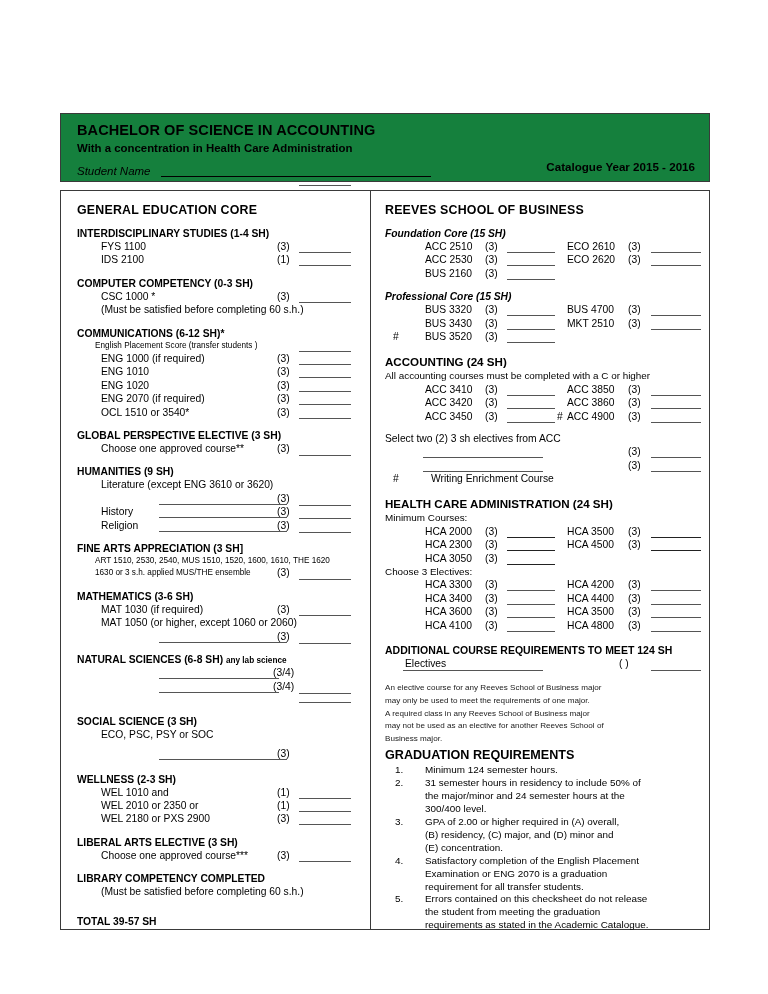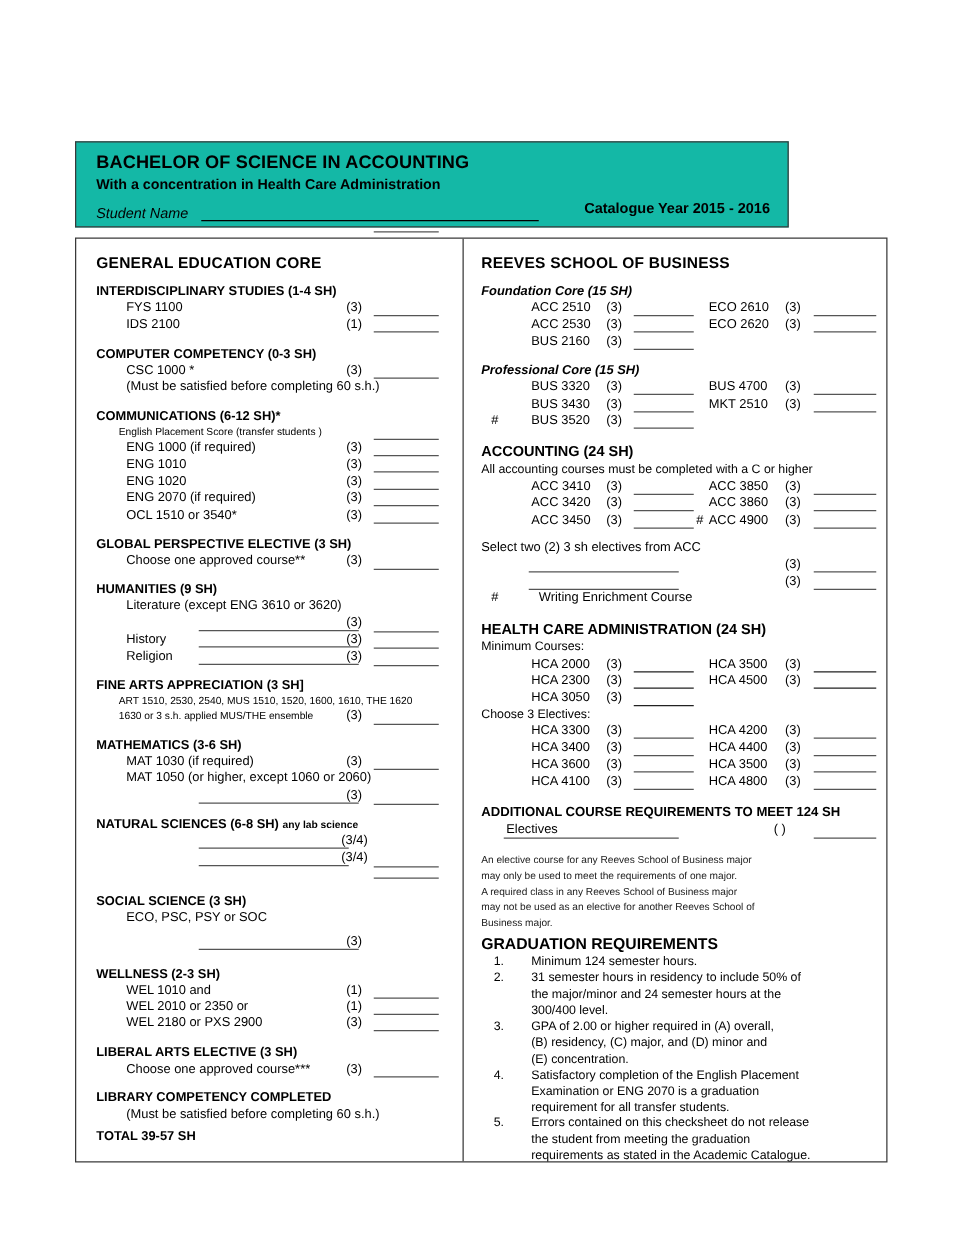--- a/index.html
+++ b/index.html
@@ -7,24 +7,24 @@
   body{
     width:768px;height:994px;
     font-family:"Liberation Sans", sans-serif;
     color:#000;
     -webkit-font-smoothing:antialiased;
   }
   .page{position:relative;width:768px;height:994px;}
 
   
   .header-box{
-    position:absolute;left:60px;top:113px;width:571px;height:69px;
+    position:absolute;left:60px;top:113px;width:650px;height:69px;
     border:1.5px solid #3a3a3a;
     box-sizing:border-box;
-    background:#14b8a6;
+    background:#15803d;
   }
   .hdr-title{
     position:absolute;left:16px;top:8px;
     font-size:14.5px;font-weight:bold;letter-spacing:.1px;
   }
   .hdr-sub{
     position:absolute;left:16px;top:28px;
     font-size:11.4px;font-weight:bold;
   }
   .hdr-row{
@@ -277,21 +277,21 @@
 
       <div class="grp">LIBERAL ARTS ELECTIVE (3 SH)</div>
       <div class="row ind1">
         <span>Choose one approved course***</span>
         <span class="cr L-cr">(3)</span>
         <span class="ln L-ln" style="top:12px"></span>
       </div>
 
       <div class="grp">LIBRARY COMPETENCY COMPLETED</div>
       <div class="row ind1">(Must be satisfied before completing 60 s.h.)</div>
-      <div class="grp" style="margin-top:5px">TOTAL  39-57 SH</div>
+      <div class="grp" style="margin-top:17px">TOTAL  39-57 SH</div>
     </div>
 
     <div class="col col-right">
       <div class="sect-title">REEVES SCHOOL OF BUSINESS</div>
 
       <div class="grp-sub">Foundation Core (15 SH)</div>
       <div class="row">
         <span class="cr R-c1-code">ACC 2510</span>
         <span class="cr R-c1-cr">(3)</span>
         <span class="ln R-c1-ln" style="top:12px"></span>

